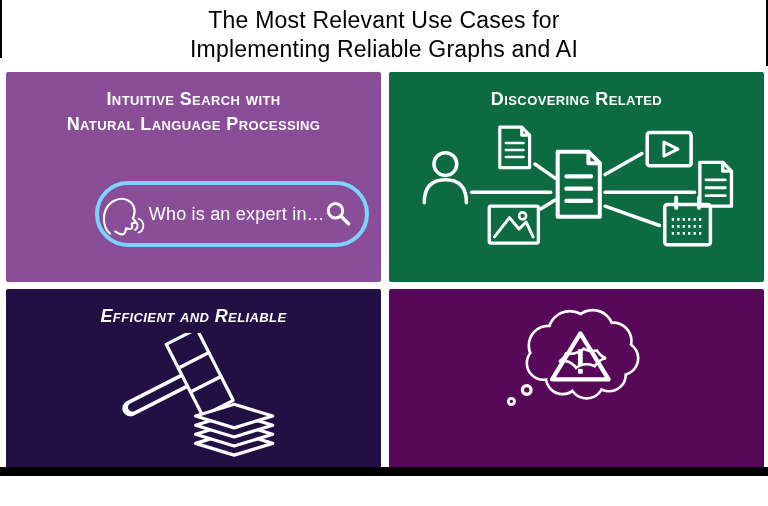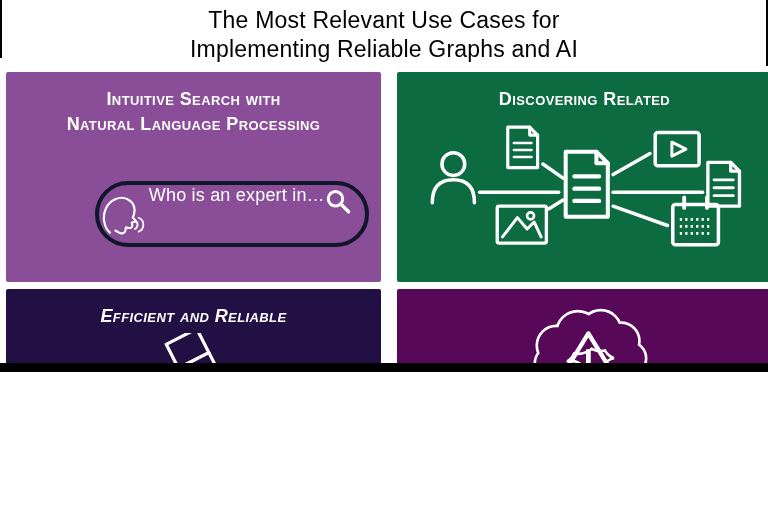--- a/index.html
+++ b/index.html
@@ -1,47 +1,47 @@
 <!DOCTYPE html>
 <html style="--purple: #8A4D98; --green: #0C6B40; --navy: #221045; --magenta: #580858; --icon_stroke: #FFFFFF; --title_text: #000000; --frame: #000000;"><head>
 <meta charset="utf-8">
 <style>
   html,body{margin:0;padding:0;background:#ffffff;}
   #canvas{
-    position:relative;width:768px;height:372px;background:#ffffff;
+    position:relative;width:768px;height:476px;background:#ffffff;
     font-family:"Liberation Sans","DejaVu Sans",sans-serif;overflow:hidden;
   }
   
   .frame-tick-left{position:absolute;left:0;top:0;width:2px;height:58px;background:var(--frame,#000);}
   .frame-tick-right{position:absolute;right:0;top:0;width:2px;height:66px;background:var(--frame,#000);}
   .frame-bottom{position:absolute;left:0;bottom:0;width:768px;height:9px;background:var(--frame,#000);}
   
   .title{
     position:absolute;top:6px;left:0;width:768px;text-align:center;
     color:var(--title_text,#000);font-size:23px;line-height:29px;font-weight:400;letter-spacing:0.2px;
   }
   
   .grid{
     position:absolute;left:6px;top:72px;width:756px;height:420px;
-    display:grid;grid-template-columns:375px 375px;grid-template-rows:210px 203px;gap:7px 16px;
+    display:grid;grid-template-columns:375px 375px;grid-template-rows:210px 203px;gap:7px 8px;
   }
   .panel{display:flex;flex-direction:column;align-items:center;border-radius:2px;}
   .panel-search{background:var(--purple,#8A4D98);}
   .panel-discover{background:var(--green,#0C6B40);}
   .panel-governance{background:var(--navy,#221045);font-style:italic;}
   .panel-risk{background:var(--magenta,#580858);}
   .panel-heading{
     margin-top:15px;text-align:center;color:#fff;
     font-variant:small-caps;font-weight:700;font-size:18px;line-height:25px;letter-spacing:0.4px;
   }
   
   .search-pill{
     align-self:flex-start;margin-left:89px;margin-top:44px;
-    width:250px;height:58px;border:4px solid #0f172a;border-radius:37px;
-    display:flex;align-items:flex-start;padding:0 14px 0 2px;box-sizing:content-box;
+    width:250px;height:58px;border:4px solid #7dd3fc;border-radius:37px;
+    display:flex;align-items:center;padding:0 14px 0 2px;box-sizing:content-box;
   }
   .search-pill .query{
     flex:1;text-align:center;color:#fff;font-size:18px;letter-spacing:0.2px;white-space:nowrap;
   }
   .icon-block{display:flex;align-items:center;justify-content:center;}
   svg{display:block;}
 </style>
 </head>
 <body>
 

